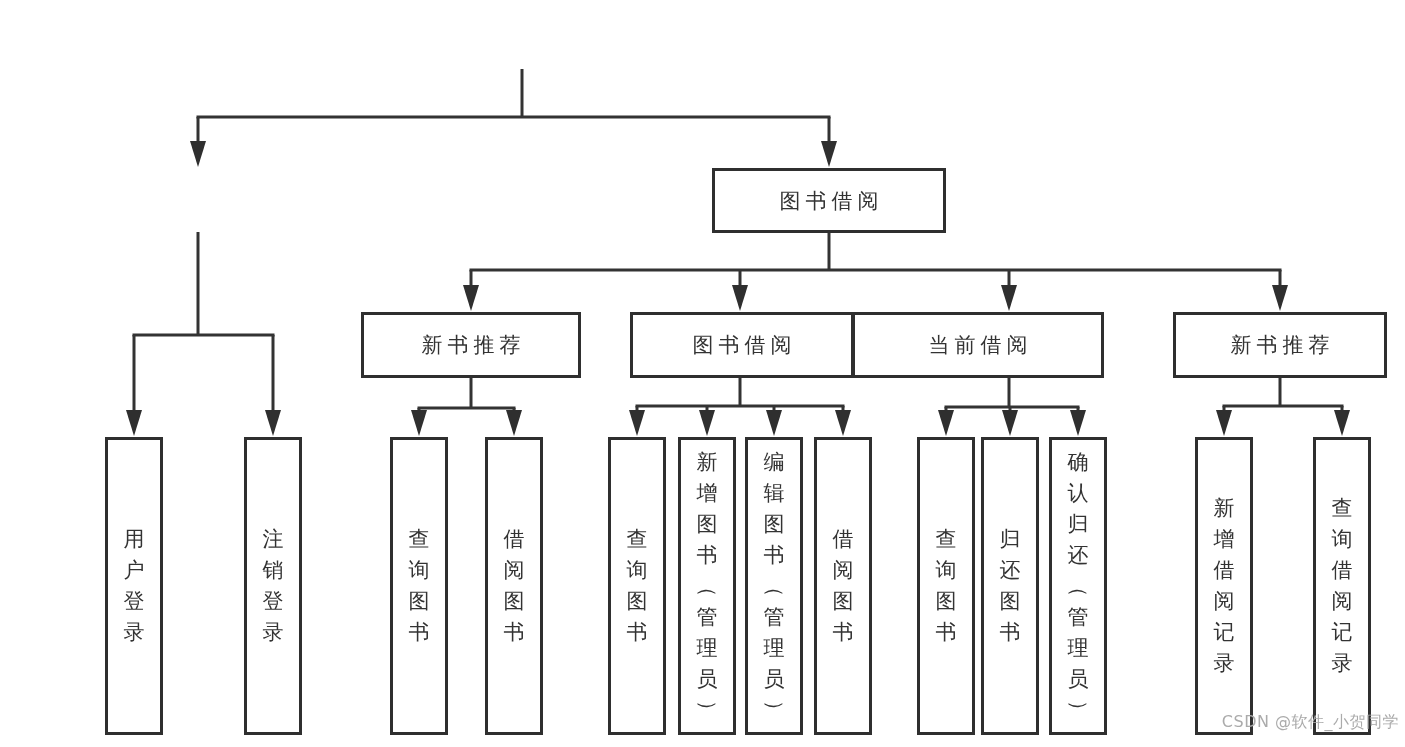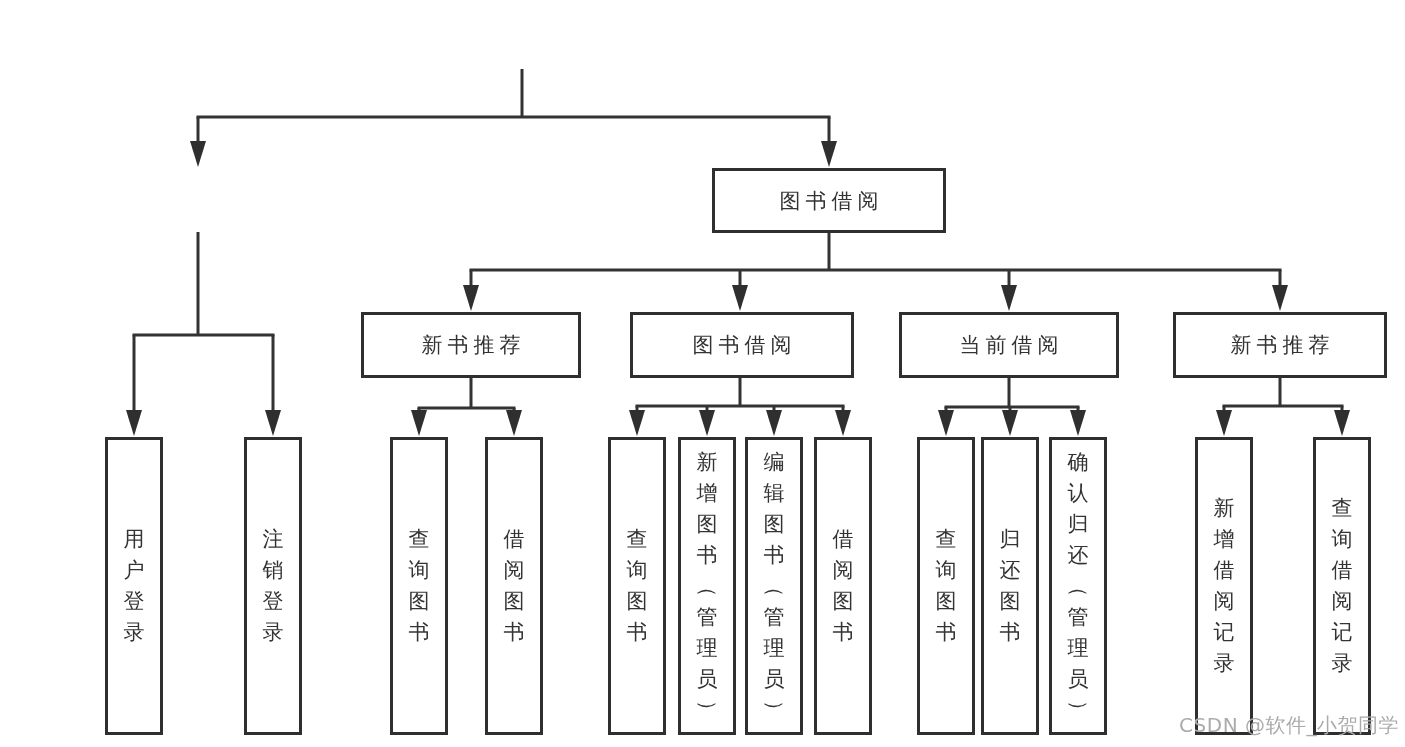--- a/index.html
+++ b/index.html
@@ -50,21 +50,21 @@
     display: block;
     height: 31px;
     line-height: 31px;
     text-align: center;
   }
   .vchar-rot { transform: rotate(90deg); }
   #watermark {
     position: absolute;
     right: 6px;
     top: 712px;
-    font-size: 20px;
+    font-size: 16px;
     letter-spacing: 0.5px;
     color: #ababab;
     z-index: 10;
     white-space: nowrap;
     margin-left: 32px;
   }
 </style>
 </head>
 <body>
 
@@ -142,21 +142,21 @@
   <div class="box l2-box" style="left:712px">
     <span class="h-label">图书借阅</span>
   </div>
 
   <div class="box l3-box" style="left:361px;width:220px">
     <span class="h-label">新书推荐</span>
   </div>
   <div class="box l3-box" style="left:630px;width:224px">
     <span class="h-label">图书借阅</span>
   </div>
-  <div class="box l3-box" style="left:899px;width:220px">
+  <div class="box l3-box" style="left:852px;width:252px">
     <span class="h-label">当前借阅</span>
   </div>
   <div class="box l3-box" style="left:1173px;width:214px">
     <span class="h-label">新书推荐</span>
   </div>
 
   <div class="box leaf-box" style="left:105px">
     <span class="v-label">
         <span class="vchar">用</span>
         <span class="vchar">户</span>

